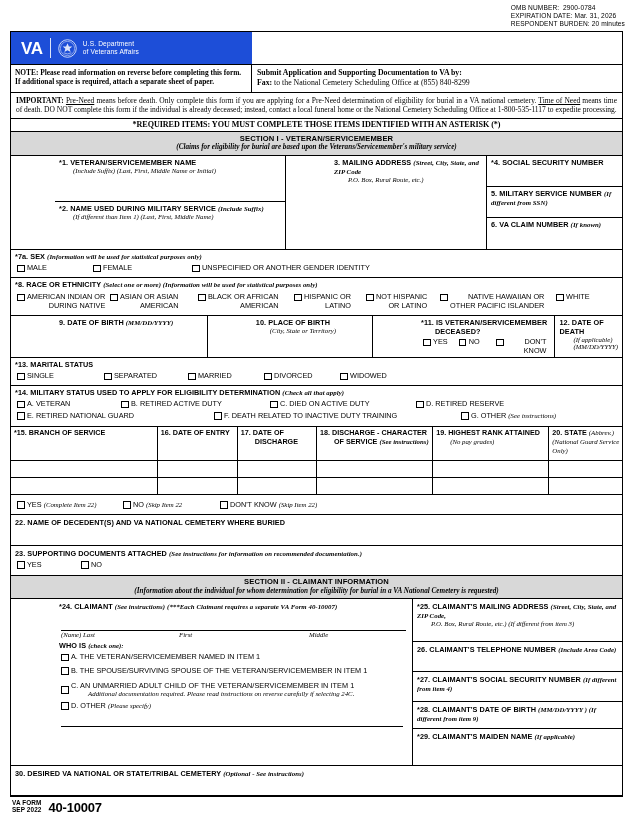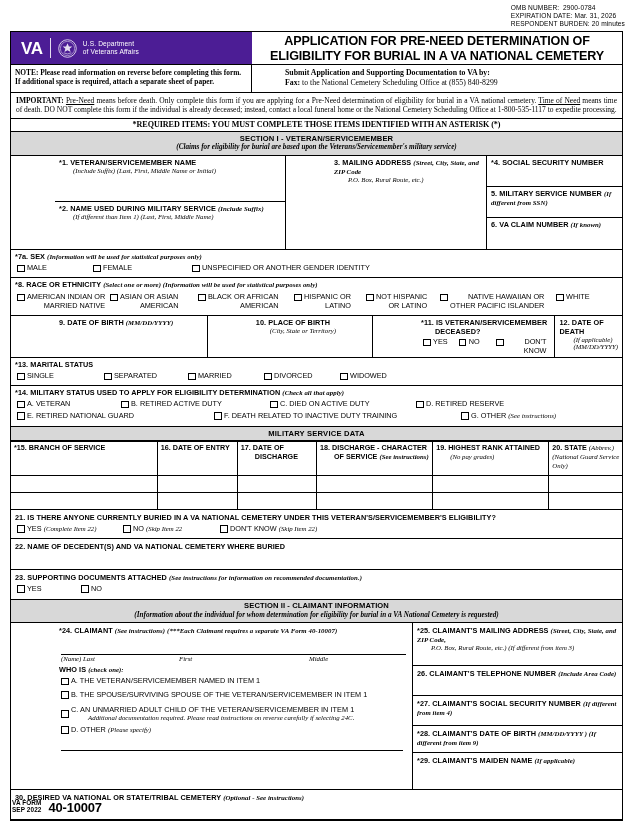--- a/index.html
+++ b/index.html
@@ -22,39 +22,39 @@
 
   
   .frame{
     position:absolute;left:10px;top:31px;width:613px;
     border:1.4px solid #000;box-sizing:border-box;
   }
 
   
   .hdr{display:flex;border-bottom:1.4px solid #000;}
   .hdr-left{
-    width:241px;background:#4c1d95;color:#fff;
+    width:241px;background:#1d4ed8;color:#fff;
     display:flex;align-items:center;padding:4px 0 4px 10px;
     box-sizing:border-box;height:32px;
   }
   .va-word{font-size:17px;font-weight:bold;letter-spacing:-.3px;line-height:1;}
   .va-sep{width:1px;height:20px;background:#fff;margin:0 7px;opacity:.85;}
   .va-seal{width:19px;height:19px;margin-right:6px;flex:0 0 auto;}
   .va-dept{font-size:6.6px;line-height:8px;letter-spacing:.15px;}
 
   .hdr-right{
     flex:1;text-align:center;padding:2px 4px 1px;
     box-sizing:border-box;
   }
   .title-l1,.title-l2{
     font-size:12.6px;font-weight:bold;line-height:14.5px;letter-spacing:-.15px;
   }
 
   
-  .noterow{display:flex;border-bottom:1.4px solid #000;gap:28px;}
+  .noterow{display:flex;border-bottom:1.4px solid #000;}
   .note{
     width:241px;box-sizing:border-box;border-right:1.2px solid #000;
     padding:3px 5px 4px 4px;
     font-family:"Liberation Serif", serif;font-size:7.4px;line-height:9.3px;font-weight:bold;
   }
   .submit{
     flex:1;box-sizing:border-box;padding:3px 4px 4px 5px;
     font-family:"Liberation Serif", serif;font-size:7.8px;line-height:9.8px;font-weight:bold;
   }
 
@@ -155,24 +155,20 @@
             <circle cx="20" cy="20" r="15" fill="none" stroke="#fff" stroke-width="1"></circle>
             <path d="M20 9 L23 16 L30 16 L24.5 20.5 L26.5 27.5 L20 23.5 L13.5 27.5 L15.5 20.5 L10 16 L17 16 Z" fill="#fff" opacity=".85"></path>
             <path d="M12 29 q8 5 16 0" fill="none" stroke="#fff" stroke-width="1.2"></path>
           </svg>
         </span>
         <span>
           <span class="va-dept" style="display:block">U.S. Department</span>
           <span class="va-dept" style="display:block">of Veterans Affairs</span>
         </span>
       </div>
-      <div class="hdr-right">
-        <div class="title-l1">APPLICATION FOR PRE-NEED DETERMINATION OF</div>
-        <div class="title-l2">ELIGIBILITY FOR BURIAL IN A VA  NATIONAL CEMETERY</div>
-      </div>
     </div>
 
     <div class="noterow">
       <div class="note">
         <span>NOTE:</span>
         <span>Please read information on reverse before completing this form.  If additional space is required, attach a separate sheet of paper.</span>
       </div>
       <div class="submit">
         <div>Submit Application and Supporting Documentation to VA by:</div>
         <div>
@@ -241,21 +237,21 @@
             <span>UNSPECIFIED OR ANOTHER GENDER IDENTITY</span>
           </span>
       </div>
     </div>
 
     <div class="cell bb">
       <div class="lab bold"><span>*8. RACE OR ETHNICITY</span> <span class="hint">(Select one or more) (Information will be used for statistical  purposes only)</span></div>
       <div class="optrow" style="padding-top:4px">
         <span class="opt" style="width:89px">
             <span class="cb"></span>
-            <span><span>AMERICAN INDIAN OR</span><br><span>MARRIED NATIVE</span></span>
+            <span><span>AMERICAN INDIAN OR</span><br><span>DURING NATIVE</span></span>
           </span>
         <span class="opt" style="width:84px">
             <span class="cb"></span>
             <span><span>ASIAN OR ASIAN</span><br><span>AMERICAN</span></span>
           </span>
         <span class="opt" style="width:92px">
             <span class="cb"></span>
             <span><span>BLACK OR AFRICAN</span><br><span>AMERICAN</span></span>
           </span>
         <span class="opt" style="width:68px">
@@ -364,21 +360,20 @@
             <span class="cb"></span>
             <span>F. DEATH RELATED TO INACTIVE DUTY TRAINING</span>
           </span>
         <span class="opt">
             <span class="cb"></span>
             <span><span>G. OTHER</span> <span class="hint">(See instructions)</span></span>
           </span>
       </div>
     </div>
 
-    <div class="band">MILITARY SERVICE DATA</div>
 
     <table class="mtab">
       <colgroup>
         <col style="width:146px">
           <col style="width:80px">
           <col style="width:79px">
         <col style="width:116px">
           <col style="width:116px">
           <col style="width:73px">
       </colgroup>
@@ -421,21 +416,20 @@
         <td></td>
         <td></td>
         <td></td>
         <td></td>
         <td class="noR"></td>
       </tr>
     </tbody>
       </table>
 
     <div class="cell bb" style="padding-bottom:3px">
-      <div class="lab bold">21. IS THERE ANYONE CURRENTLY BURIED IN A VA NATIONAL CEMETERY UNDER THIS VETERAN'S/SERVICEMEMBER'S ELIGIBILITY?</div>
       <div class="optrow">
         <span class="opt" style="width:102px">
             <span class="cb"></span>
             <span><span>YES</span> <span class="hint">(Complete Item 22)</span></span>
           </span>
         <span class="opt" style="width:93px">
             <span class="cb"></span>
             <span><span>NO</span> <span class="hint">(Skip Item 22</span></span>
           </span>
         <span class="opt">

